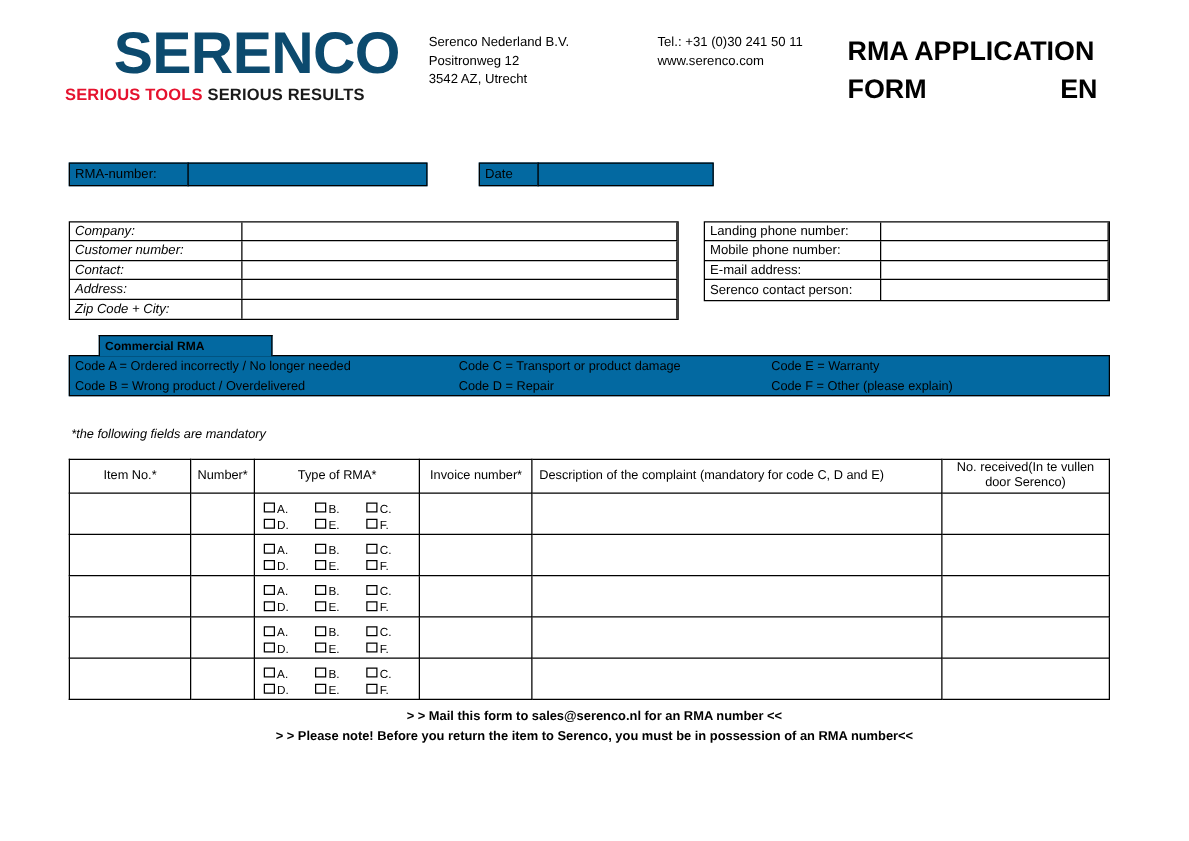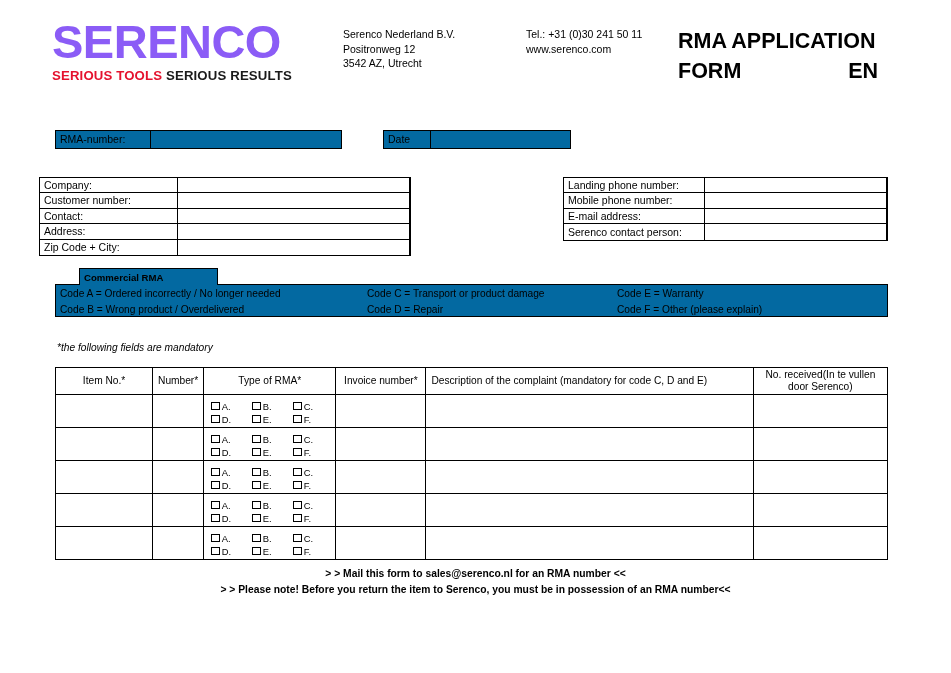--- a/index.html
+++ b/index.html
@@ -16,22 +16,23 @@
   }
 
   .page { position: relative; width: 951px; height: 673px; }
 
   
   .header { position: absolute; left: 0; top: 0; width: 951px; height: 110px; }
 
   .logo-block { position: absolute; left: 52px; top: 18px; }
   .logo-word {
     font-size: 47px; font-weight: bold; letter-spacing: -0.5px;
-    line-height: 48px; color: #8b5cf6;
+    line-height: 48px; color: #0c4a6e;
     font-family: "Liberation Sans", sans-serif;
+    margin-left: 39px;
   }
   .logo-tag {
     font-size: 13.2px; font-weight: bold; letter-spacing: 0.15px;
     line-height: 15px; margin-top: 2px; white-space: nowrap;
   }
   .tag-red { color: #e5122e; }
   .tag-black { color: #1a1a1a; }
 
   .addr-block { position: absolute; left: 343px; top: 27px; font-size: 10.5px; line-height: 14.5px; }
   .tel-block  { position: absolute; left: 526px; top: 27px; font-size: 10.5px; line-height: 14.5px; }
@@ -64,21 +65,21 @@
   
   .grid { position: absolute; border: 1.6px solid #000; }
   .grid .row { display: flex; border-bottom: 1.1px solid #000; height: 15.4px; }
   .grid .row:last-child { border-bottom: none; }
   .grid .cl {
     border-right: 1.1px solid #000; font-size: 10.5px;
     display: flex; align-items: center; padding-left: 4px; line-height: 1;
   }
   .grid .cv { flex: 1; }
 
-  .grid-left  { left: 39px;  top: 177px; width: 372px; }
+  .grid-left  { left: 55px;  top: 177px; width: 488px; font-style: italic; }
   .grid-left .cl  { width: 138px; }
   .grid-right { left: 563px; top: 177px; width: 325px; }
   .grid-right .cl { width: 141px; }
 
   
   .crma-tab {
     left: 55px; top: 268px; width: 139px; height: 17px;
     font-size: 9.6px; font-weight: bold;
     display: flex; align-items: center; padding-left: 4px;
     border-bottom: none; z-index: 2; margin-left: 24px;

